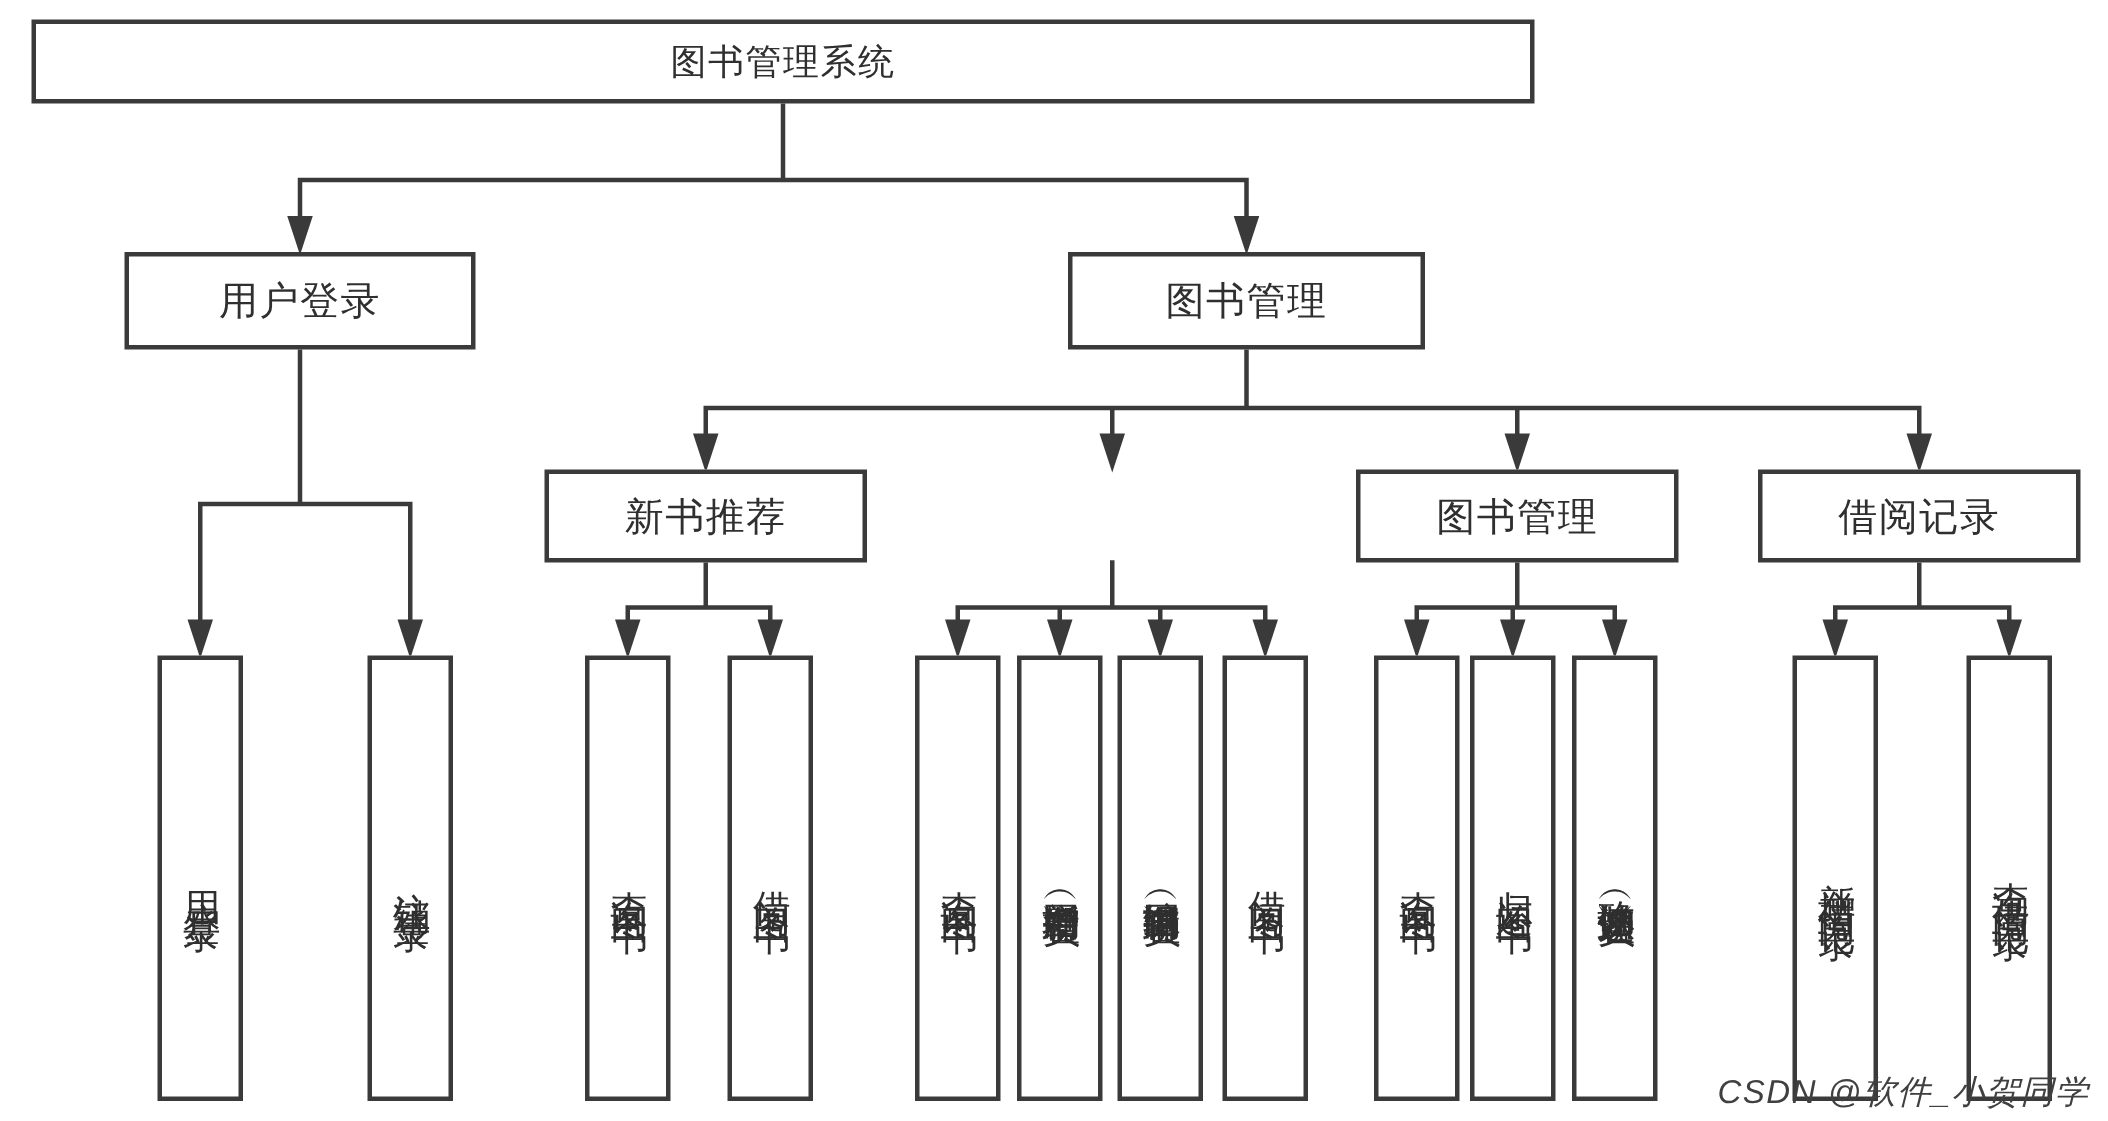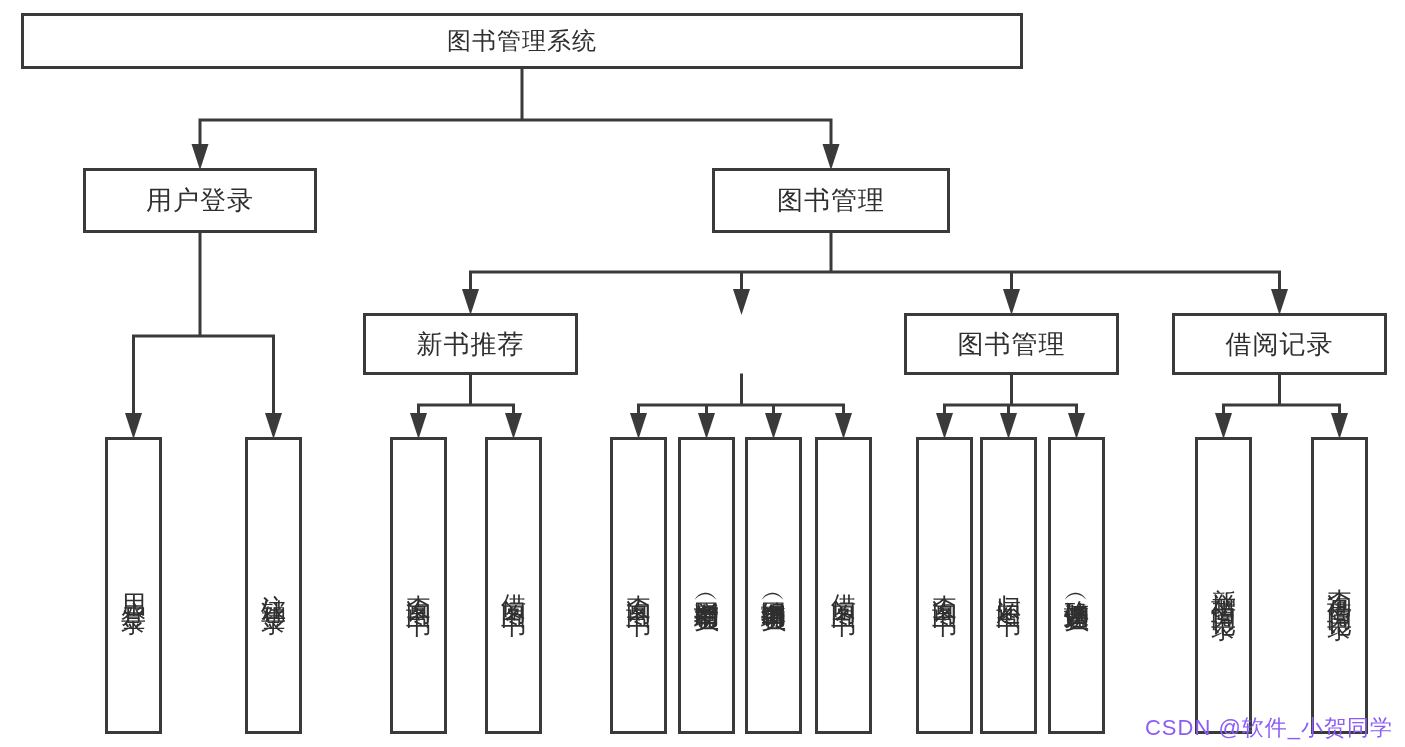--- a/index.html
+++ b/index.html
@@ -34,23 +34,24 @@
     letter-spacing: 6px;
     line-height: 1;
     white-space: nowrap;
   }
   .v-label.long { letter-spacing: 1px; }
   .watermark {
     position: absolute;
     right: 12px; bottom: 4px;
     font-size: 22px;
     letter-spacing: 1px;
-    color: #8b5cf6;
+    color: #404040;
     z-index: 5;
     white-space: nowrap;
+    font-style: italic;
   }
 </style>
 </head>
 <body>
 
 <div class="stage">
 
   <svg class="wires" width="1405" height="747" viewBox="0 0 1405 747">
 
     <path d="M522,69 V120 M200,120 H831 M200,120 V150 M831,120 V150"></path>

